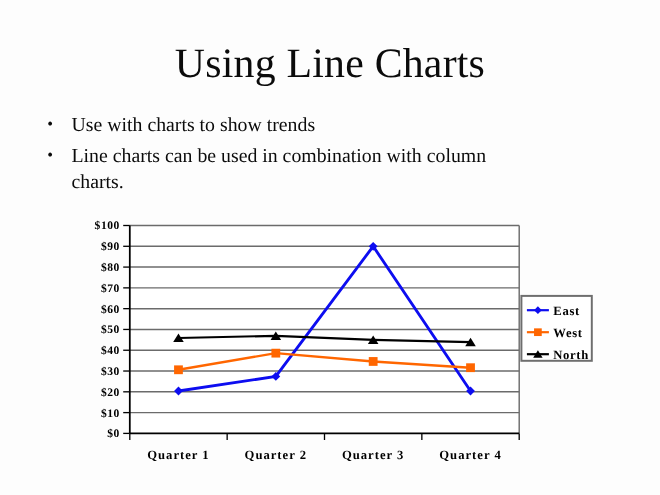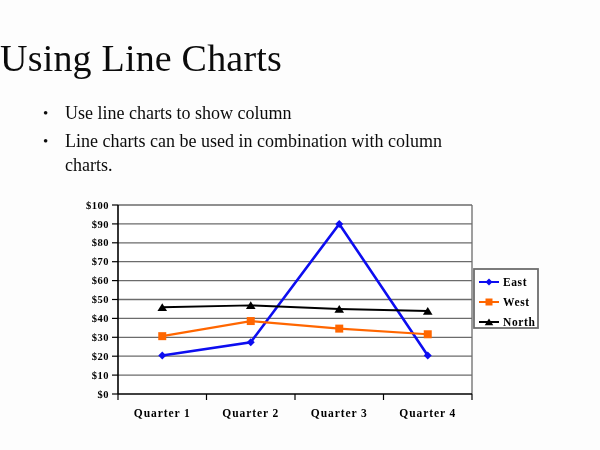--- a/index.html
+++ b/index.html
@@ -8,21 +8,21 @@
     background: #fdfdfd;
     font-family: "Liberation Serif", "DejaVu Serif", serif;
     position: relative;
     overflow: hidden;
   }
   .slide { position: absolute; inset: 0; }
   .title {
     position: absolute;
     top: 36px; left: 0; right: 0;
     margin: 0;
-    text-align: left;
+    text-align: center;
     font-size: 38px;
     font-weight: 400;
     color: #0b0b0b;
     letter-spacing: 0.2px;
   }
   .bullets {
     position: absolute;
     top: 101px; left: 41px;
     width: 425px;
     margin: 0; padding: 0;
@@ -49,21 +49,21 @@
 </head>
 <body>
 
 <div class="slide">
 
   <h1 class="title">Using Line Charts</h1>
 
   <ul class="bullets">
     <li>
       <span class="bullet-glyph">•</span>
-      <span>Use line charts to show column</span>
+      <span>Use with charts to show trends</span>
     </li>
     <li>
       <span class="bullet-glyph">•</span>
       <span>Line charts can be used in combination with column charts.</span>
     </li>
   </ul>
 
   <svg id="chart-svg" width="600" height="450" viewBox="0 0 600 450">
       <rect x="118" y="205" width="354" height="189" fill="#ffffff"></rect>
       <line x1="118" x2="472" y1="375.1" y2="375.1" stroke="#6b6b6b" stroke-width="1.3"></line>

